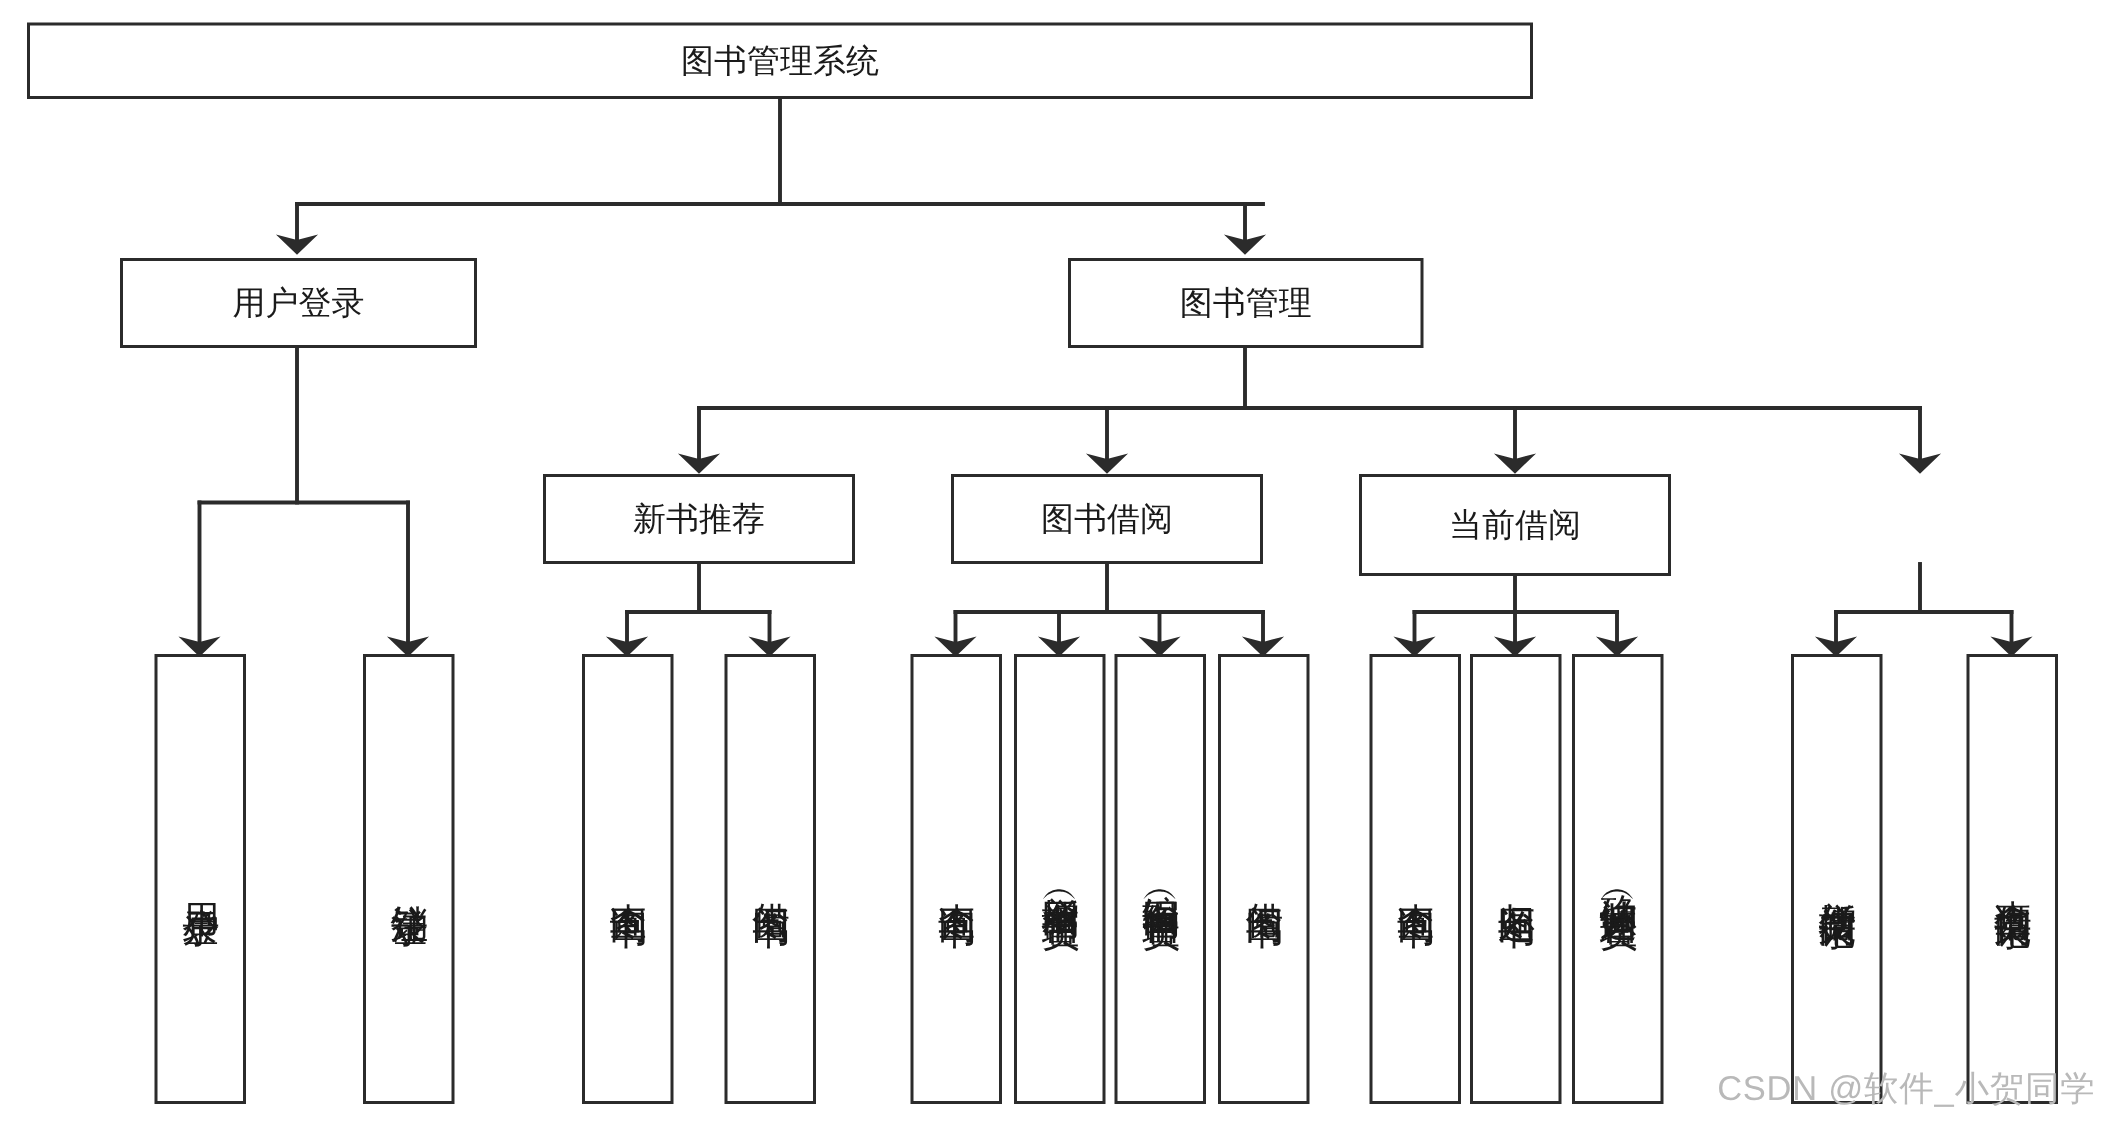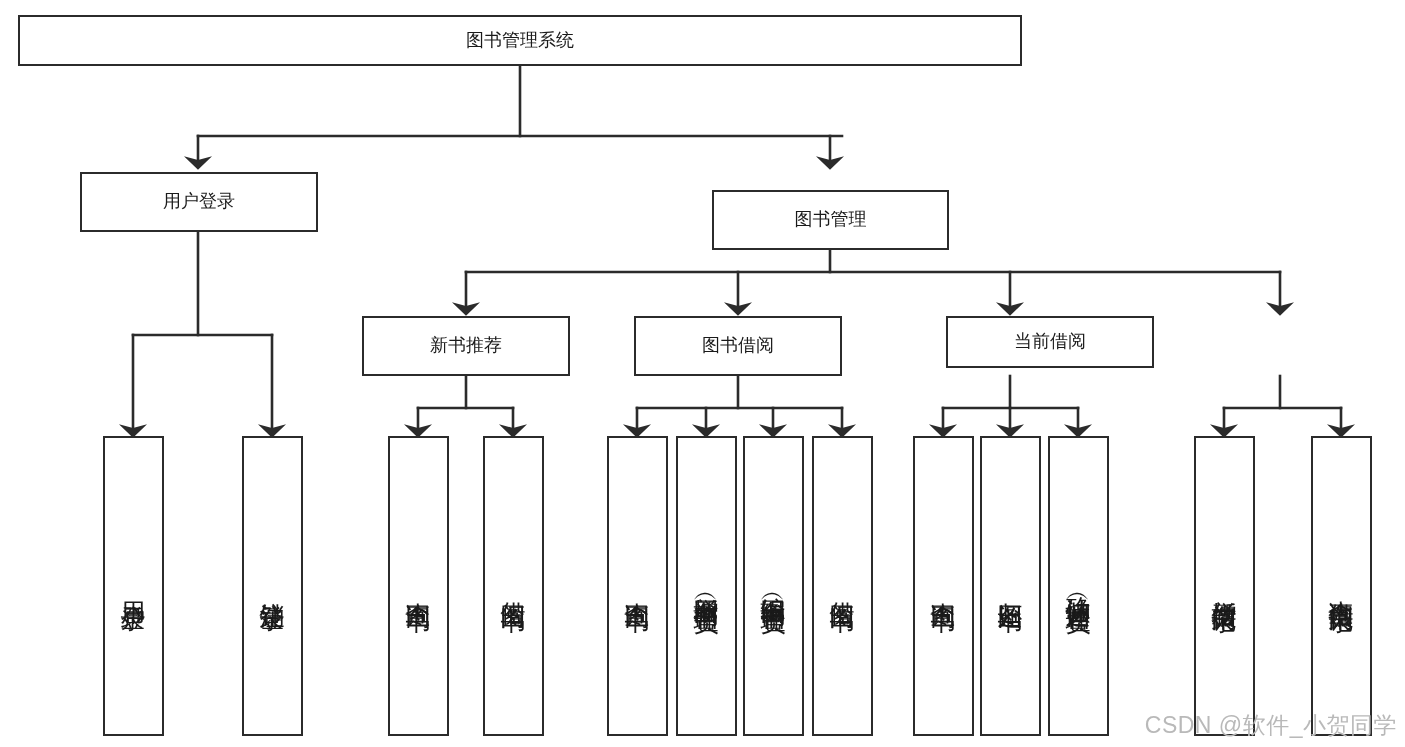--- a/index.html
+++ b/index.html
@@ -35,21 +35,21 @@
     color: #1a1a1a;
     z-index: 5;
   }
   .node .label {
     display: block;
     text-align: center;
     line-height: 1.18;
     white-space: pre;
   }
   .node.horiz .label {
-    font-size: 18px;
+    font-size: 22px;
   }
   .node.vert {
     padding: 4px 0;
   }
   .node.vert .label {
     writing-mode: vertical-rl;
     text-orientation: upright;
     font-size: 25px;
     line-height: 1.12;
     letter-spacing: 2px;
@@ -121,31 +121,31 @@
     </g>
   </svg>
 
   <div class="node horiz" style="left:18px; top:15px; width:1004px; height:51px;">
     <span class="label">图书管理系统</span>
   </div>
 
   <div class="node horiz" style="left:80px; top:172px; width:238px; height:60px;">
     <span class="label">用户登录</span>
   </div>
-  <div class="node horiz" style="left:712px; top:190px; width:237px; height:60px;font-family:Liberation Serif, serif;">
+  <div class="node horiz" style="left:712px; top:172px; width:237px; height:60px;font-family:Liberation Serif, serif;">
     <span class="label">图书管理</span>
   </div>
 
   <div class="node horiz" style="left:634px; top:316px; width:208px; height:60px;">
     <span class="label">图书借阅</span>
   </div>
   <div class="node horiz" style="left:362px; top:316px; width:208px; height:60px;">
     <span class="label">新书推荐</span>
   </div>
-  <div class="node horiz" style="left:906px; top:316px; width:208px; height:52px;margin-left:40px;">
+  <div class="node horiz" style="left:906px; top:316px; width:208px; height:68px;">
     <span class="label">当前借阅</span>
   </div>
 
   <div class="node vert" style="left:103px; top:436px; width:61px; height:300px;">
     <span class="label">用户登录</span>
   </div>
   <div class="node vert" style="left:242px; top:436px; width:61px; height:300px;">
     <span class="label">注销登录</span>
   </div>
 

